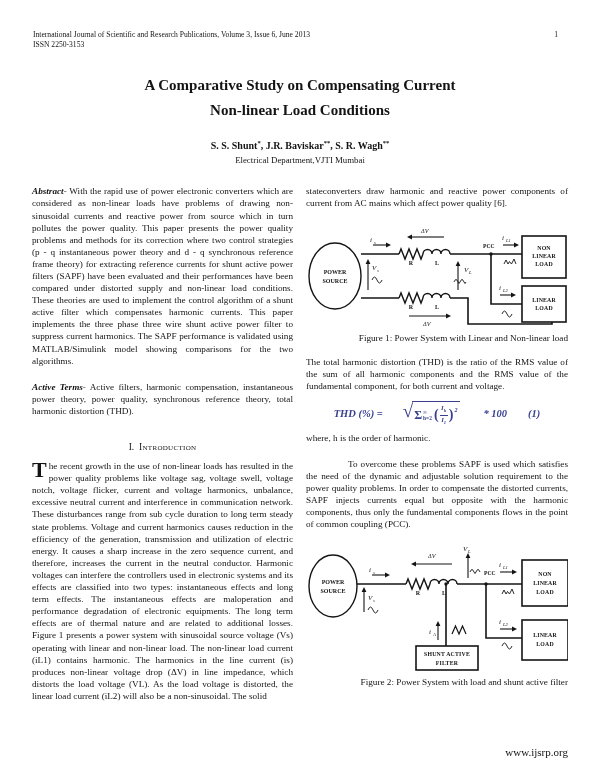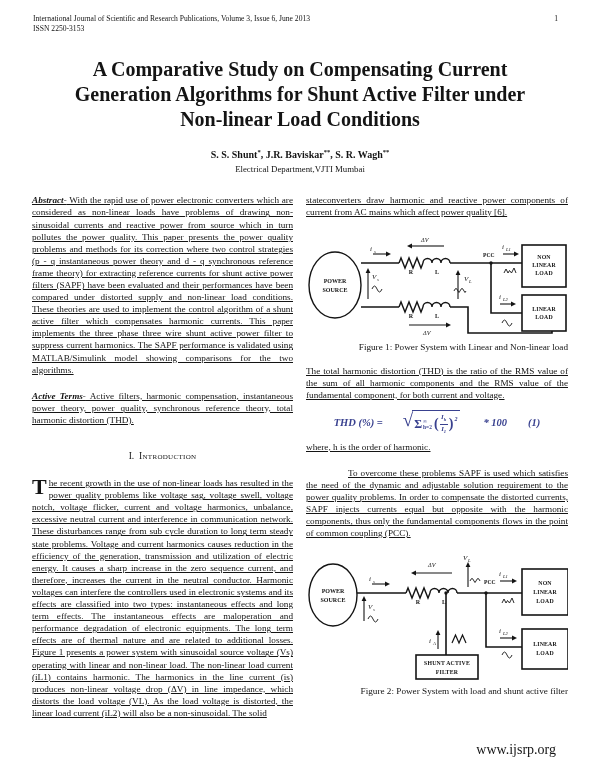--- a/index.html
+++ b/index.html
@@ -3,44 +3,44 @@
 <meta charset="utf-8">
 <style>
   * { margin:0; padding:0; box-sizing:border-box; }
   html,body { width:600px; height:776px; }
   body {
     font-family:"Liberation Serif", serif;
     background:#ffffff; color:#141414;
     position:relative; overflow:hidden;
     -webkit-font-smoothing:antialiased;
   }
-  .page { width:600px; height:776px; position:relative; padding-top:14px; }
+  .page { width:600px; height:776px; position:relative; padding-top:30px; }
 
   
   .hdr { display:flex; justify-content:space-between; padding:0 30px 0 33px;
          font-size:7.6px; line-height:9.5px; }
   .hdr-left {}
   .hdr-page { padding-right:12px; }
 
   
   .title { margin-top:24px; text-align:center; font-weight:bold;
-           font-size:20px; line-height:25px; }
+           font-size:15px; line-height:25px; }
   .authors { margin-top:16px; text-align:center; font-weight:bold; font-size:10px; }
   .authors sup { font-size:6.5px; }
   .affil { margin-top:4px; text-align:center; font-size:8.8px; }
 
   
   .cols { display:flex; gap:13px; padding:0 32px; margin-top:20px; }
   .col { width:262px; font-size:9.2px; line-height:12.1px; text-align:justify; }
 
   .abstract-label, .index-label { font-weight:bold; font-style:italic; }
-  .para { margin:0;text-decoration:underline; }
+  .para { margin:0; }
   .gap-sm { height:12px; } .gap-md { height:14px; } .gap-lg { height:24px; }
 
-  .sec-head { text-align:center; font-size:9.6px; margin-bottom:15px; }
+  .sec-head { text-align:center; font-size:9.6px; margin-bottom:7px; }
   .sec-head .sc { font-variant:small-caps; letter-spacing:0.3px; }
 
   .dropcap { float:left; font-size:22px; line-height:19px; font-weight:bold;
              padding-right:2px; }
 
   .indent { text-indent:42px; }
 
   
   .fig { text-align:center; }
   .fig svg { display:block; margin:0 auto; }
@@ -73,38 +73,37 @@
             line-height:6px; margin:0 2px 0 1px; font-style:normal; text-align:left; }
   .frac { display:inline-flex; flex-direction:column; align-items:center;
           font-size:6.8px; line-height:7.5px; margin:0 1px; }
   .frac .num { border-bottom:0.9px solid #39418f; padding:0 1.5px; }
   .frac sub { font-size:4.6px; }
   .paren { font-size:14px; font-style:normal; line-height:14px; }
   .pow { font-size:6px; margin-left:1px; align-self:flex-start; }
   .eqno { margin-left:3px; }
 
   
-  .footer { position:absolute; right:44px; bottom:18px; font-size:14px; }
+  .footer { position:absolute; right:32px; bottom:18px; font-size:11px; }
 </style>
 </head>
 <body>
 
 <div class="page">
 
   <div class="hdr">
     <div class="hdr-left">
       <div>International Journal of Scientific and Research Publications, Volume 3, Issue 6, June 2013</div>
       <div>ISSN 2250-3153</div>
     </div>
     <div class="hdr-page">1</div>
   </div>
 
   <div class="title">
     <div>A Comparative Study on Compensating Current</div>
-    <div>Generation Algorithms for Shunt Active Filter under</div>
     <div>Non-linear Load Conditions</div>
   </div>
 
   <div class="authors">
     <span><span>S. S. Shunt</span><sup>*</sup></span><span><span>, J.R. Baviskar</span><sup>**</sup></span><span><span>, S. R. Wagh</span><sup>**</sup></span>
   </div>
   <div class="affil">Electrical Department,VJTI Mumbai</div>
 
   <div class="cols">
 

